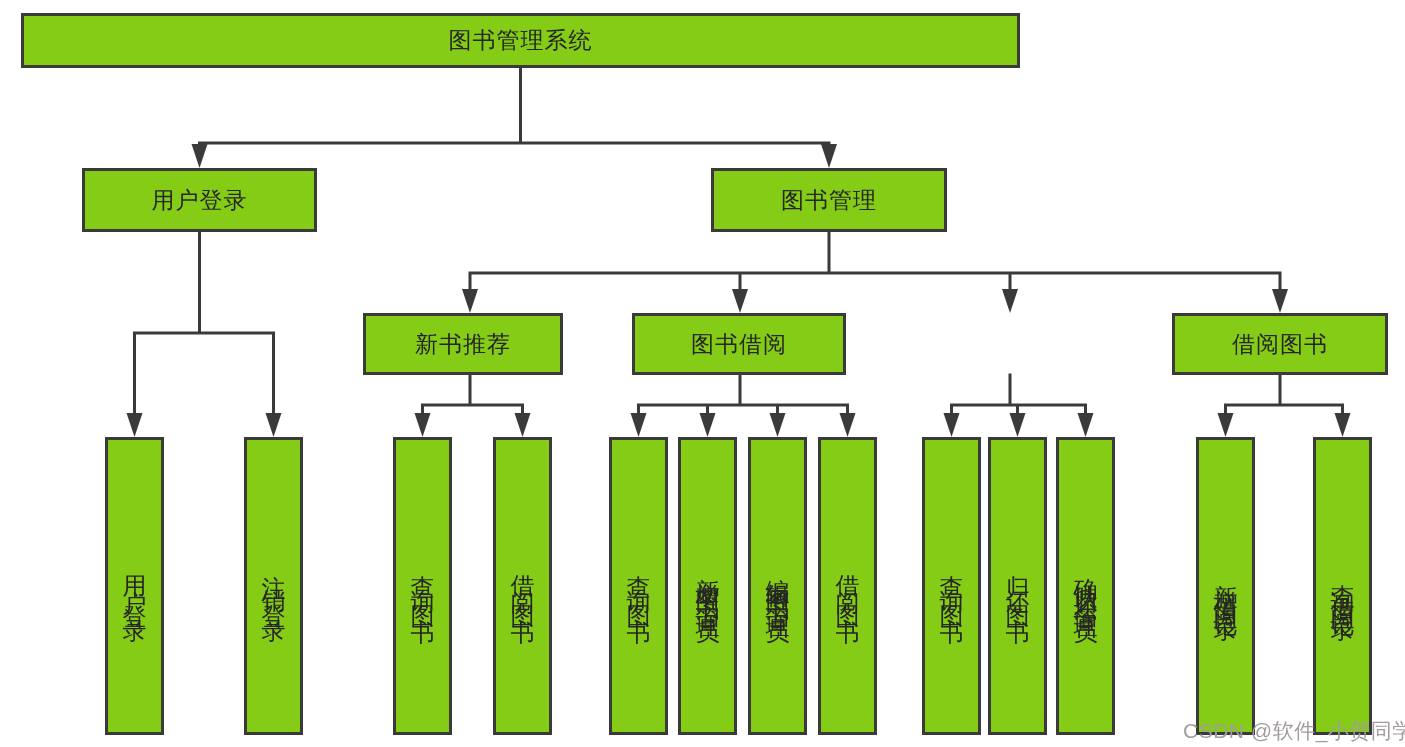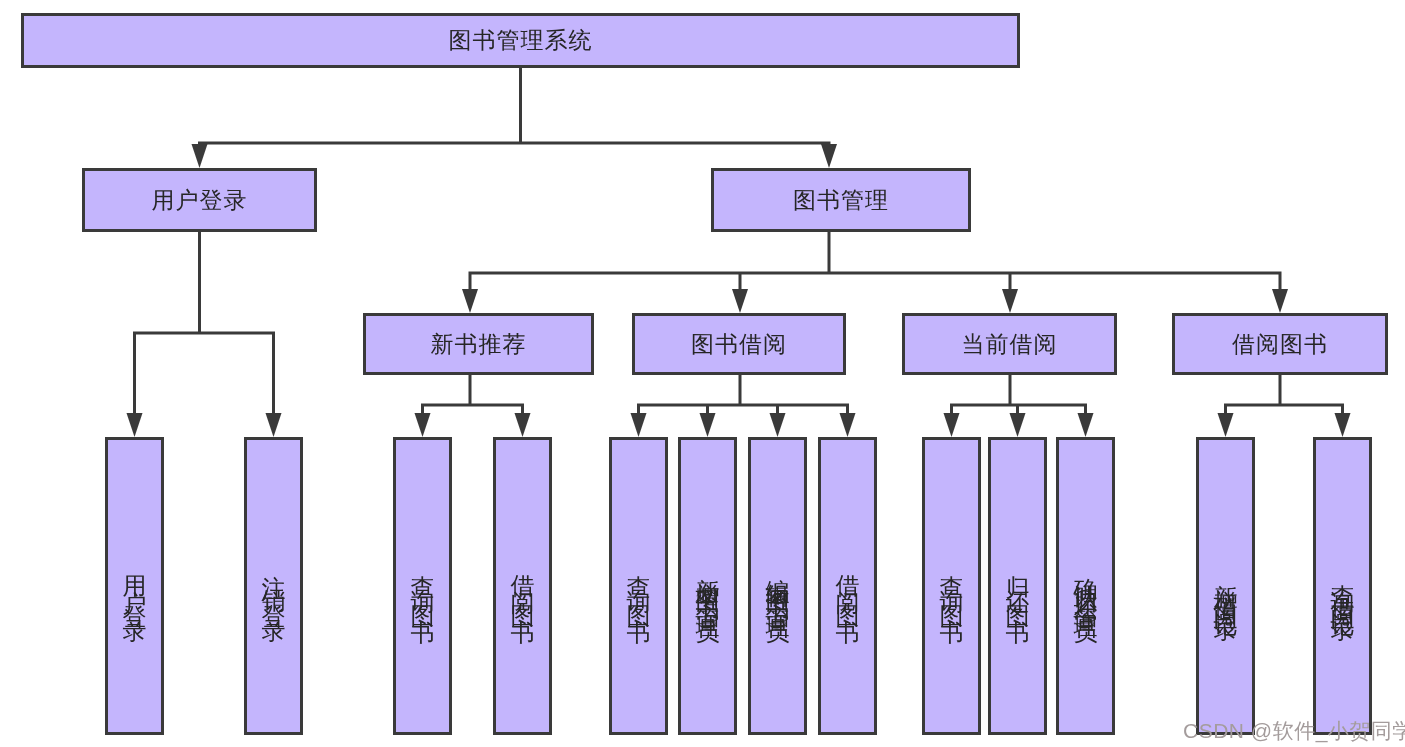--- a/index.html
+++ b/index.html
@@ -2,35 +2,35 @@
 <html><head>
 <meta charset="utf-8">
 <style>
   html,body{margin:0;padding:0;background:#ffffff;}
   .stage{
     position:relative;width:1405px;height:747px;background:#ffffff;
     font-family:"Liberation Sans","DejaVu Sans",sans-serif;overflow:hidden;
   }
   .wires{position:absolute;left:0;top:0;width:1405px;height:747px;}
   .box{
-    position:absolute;box-sizing:border-box;border:3px solid #3a3a3a;background:#c4b5fd;
+    position:absolute;box-sizing:border-box;border:3px solid #3a3a3a;background:#84cc16;
     display:flex;align-items:center;justify-content:center;
     color:#262626;font-weight:500;line-height:1;
   }
   .hbox{font-size:23px;letter-spacing:1px;}
   .vbox{font-size:24px;}
   .vbox span{writing-mode:vertical-rl;text-orientation:mixed;}
   .ls4 span{letter-spacing:15px;}
   .ls6 span{letter-spacing:7px;}
   .ls9 span{letter-spacing:6px;}
   
   .n-root{left:21px;top:13px;width:999px;height:55px;}
   .n-l2a{left:82px;top:168px;width:235px;height:64px;}
-  .n-l2b{left:711px;top:168px;width:260px;height:64px;}
-  .n-l3a{left:363px;top:313px;width:231px;height:62px;}
+  .n-l2b{left:711px;top:168px;width:236px;height:64px;}
+  .n-l3a{left:363px;top:313px;width:200px;height:62px;}
   .n-l3b{left:632px;top:313px;width:214px;height:62px;}
   .n-l3c{left:902px;top:313px;width:215px;height:62px;}
   .n-l3d{left:1172px;top:313px;width:216px;height:62px;}
   .leaf{top:437px;width:59px;height:298px;}
   .n-f1{left:105px;}  .n-f2{left:244px;}  .n-f3{left:393px;}  .n-f4{left:493px;}
   .n-f5{left:609px;}  .n-f6{left:678px;}  .n-f7{left:748px;}  .n-f8{left:818px;}
   .n-f9{left:922px;}  .n-f10{left:988px;} .n-f11{left:1056px;}
   .n-f12{left:1196px;}.n-f13{left:1313px;}
   .watermark{
     position:absolute;left:1183px;top:717px;z-index:10;
@@ -88,23 +88,20 @@
   <div class="box hbox n-l2b">
     <span>图书管理</span>
   </div>
 
   <div class="box hbox n-l3a">
     <span>新书推荐</span>
   </div>
   <div class="box hbox n-l3b">
     <span>图书借阅</span>
   </div>
-  <div class="box hbox n-l3c">
-    <span>当前借阅</span>
-  </div>
   <div class="box hbox n-l3d">
     <span>借阅图书</span>
   </div>
 
   <div class="box vbox leaf ls4 n-f1">
     <span>用户登录</span>
   </div>
   <div class="box vbox leaf ls4 n-f2">
     <span>注销登录</span>
   </div>

